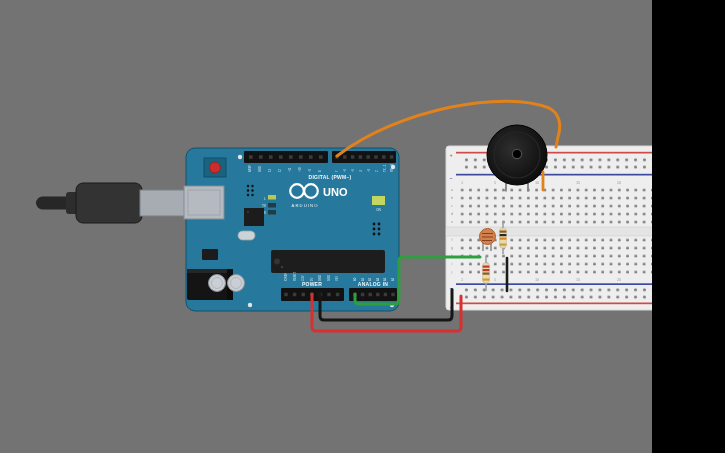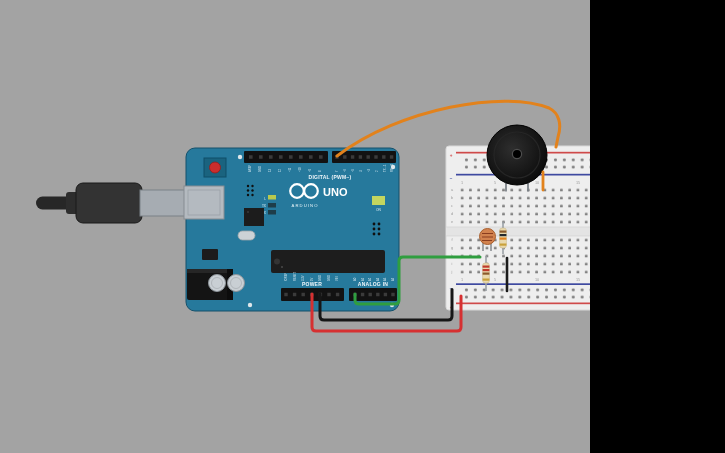--- a/index.html
+++ b/index.html
@@ -1,16 +1,16 @@
 <!DOCTYPE html>
 <html><head>
 <meta charset="utf-8">
 <style>
   html,body{margin:0;padding:0;background:#000;}
-  .stage{position:relative;width:590px;height:453px;background:#a3a3a3;overflow:hidden;}
+  .stage{position:relative;width:652px;height:453px;background:#737373;overflow:hidden;}
   svg{position:absolute;left:0;top:0;}
   text{font-family:"Liberation Sans","DejaVu Sans",sans-serif;}
   .pl{font-size:2.7px;fill:#d9ebf3;}
   .bl{font-size:5px;fill:#eef6fa;font-weight:bold;letter-spacing:.25px;}
   .sm{font-size:3.2px;fill:#dff0f7;}
   .bb{font-size:3.8px;fill:#9c9c9c;}
   .sign{font-size:4.6px;font-weight:bold;}
 </style>
 </head>
 <body>

